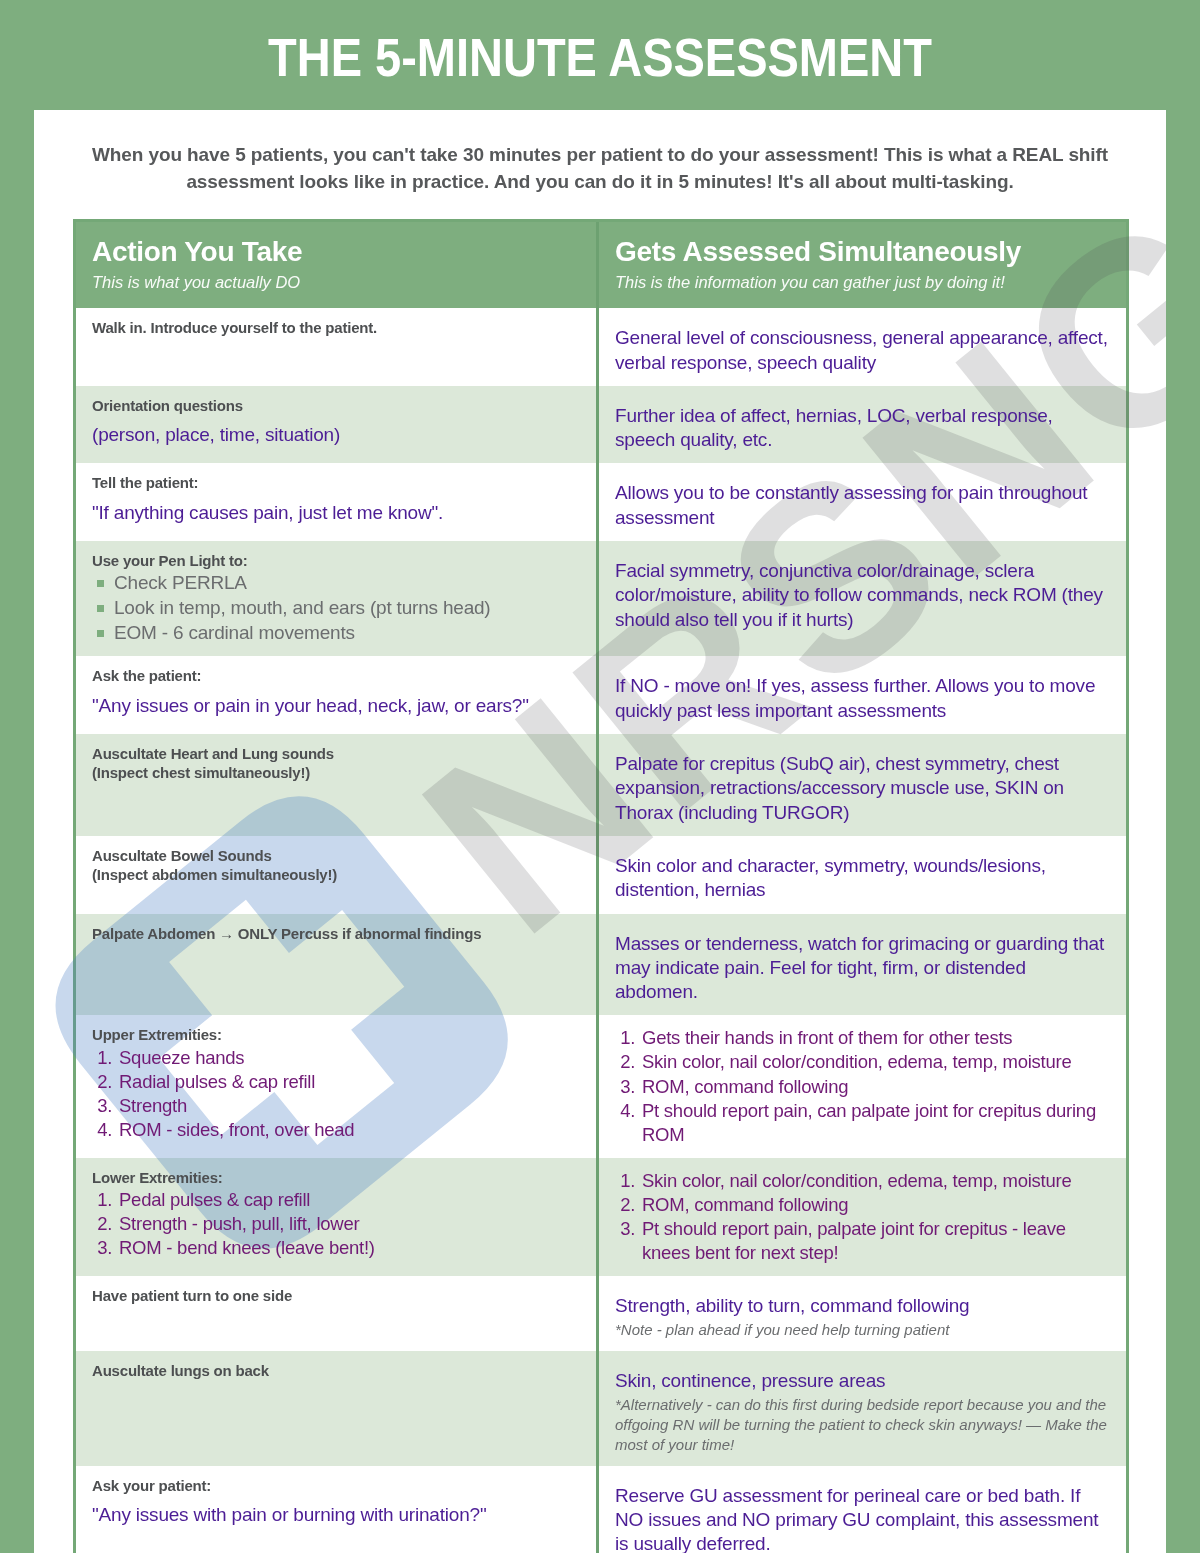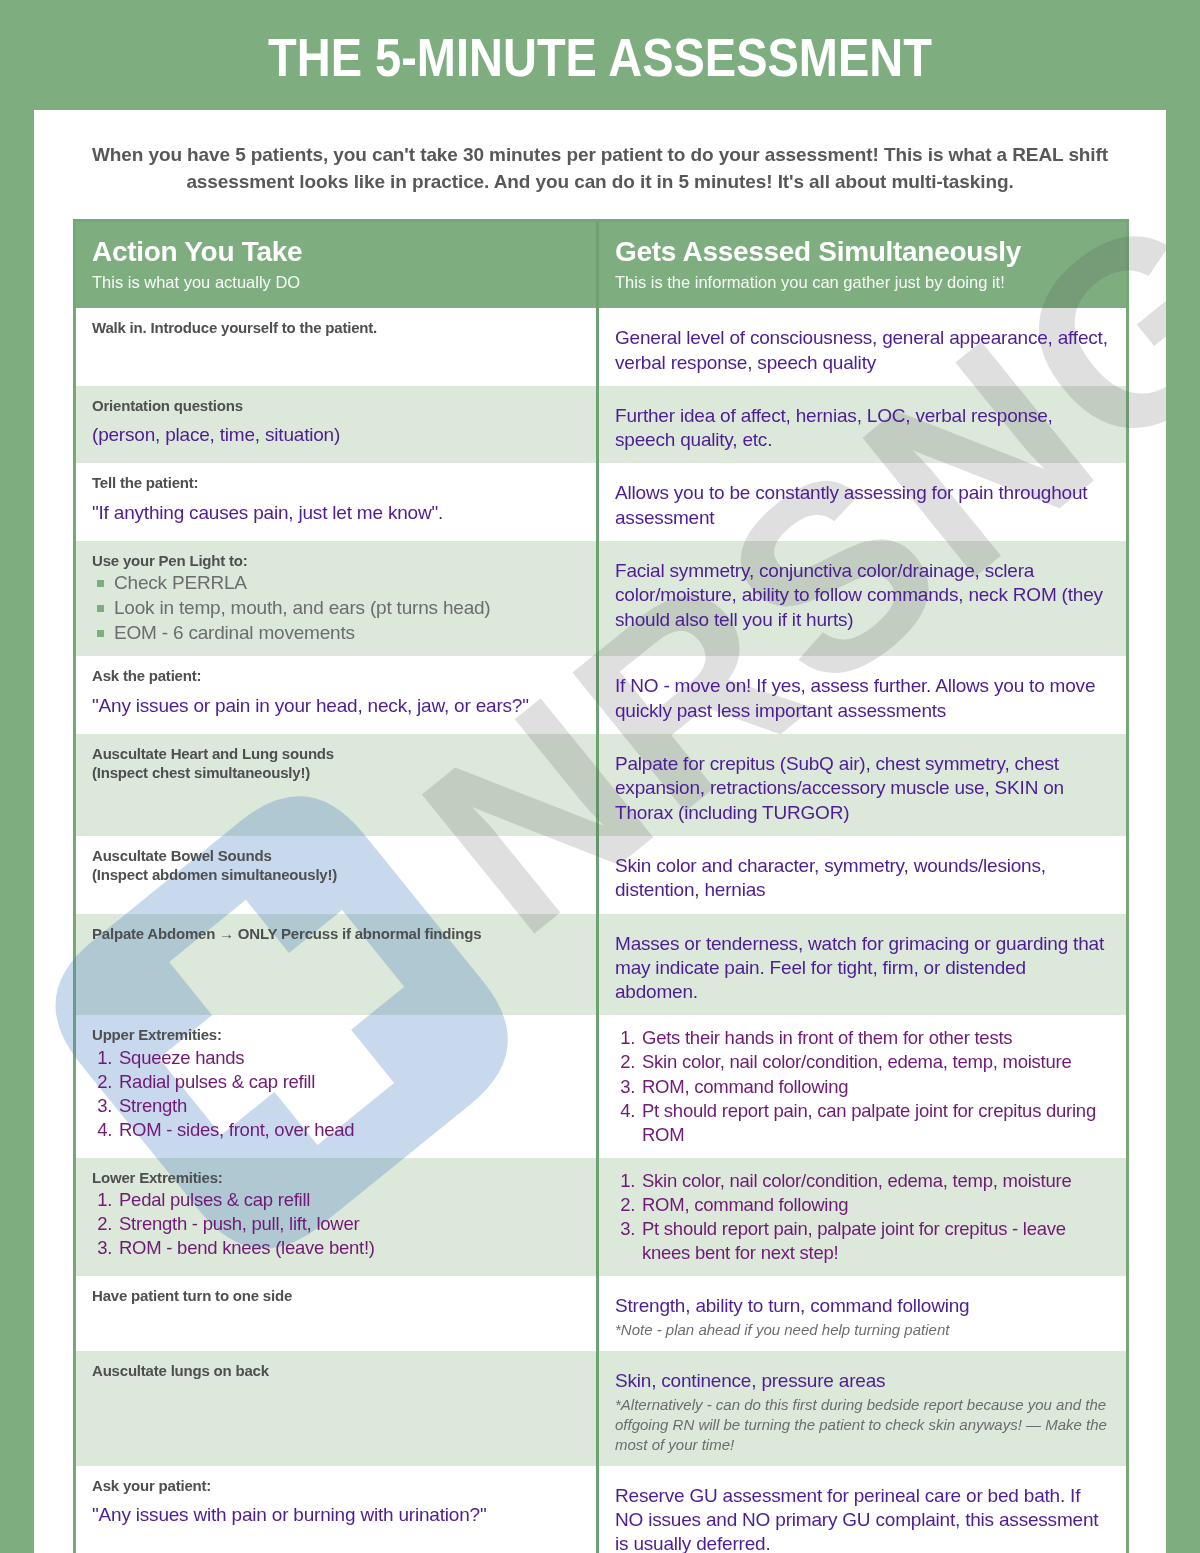--- a/index.html
+++ b/index.html
@@ -62,20 +62,21 @@
   .th + .th { border-left:3px solid #6da171; }
   .th-title {
     color:#ffffff;
     font-weight:bold;
     font-size:28px;
     letter-spacing:-0.3px;
     position:relative; z-index:2;
   }
   .th-sub {
     color:rgba(255,255,255,0.95);
+    font-style:italic;
     font-size:16.5px;
     margin-top:5px;
     position:relative; z-index:2;
   }
 
   .row {
     display:grid;
     grid-template-columns:520px 1fr;
     background:#ffffff;
   }

